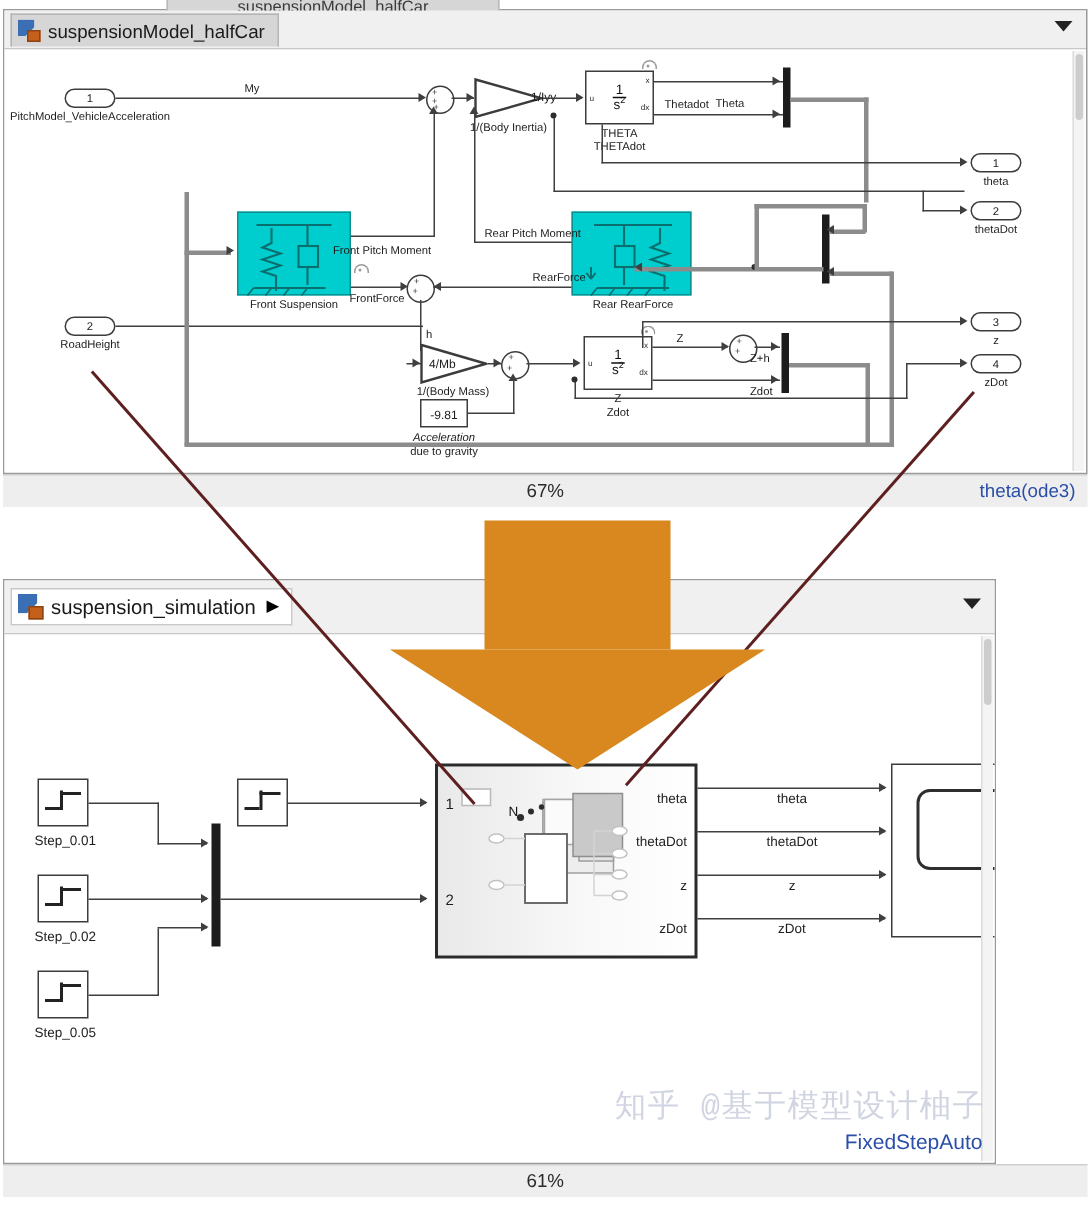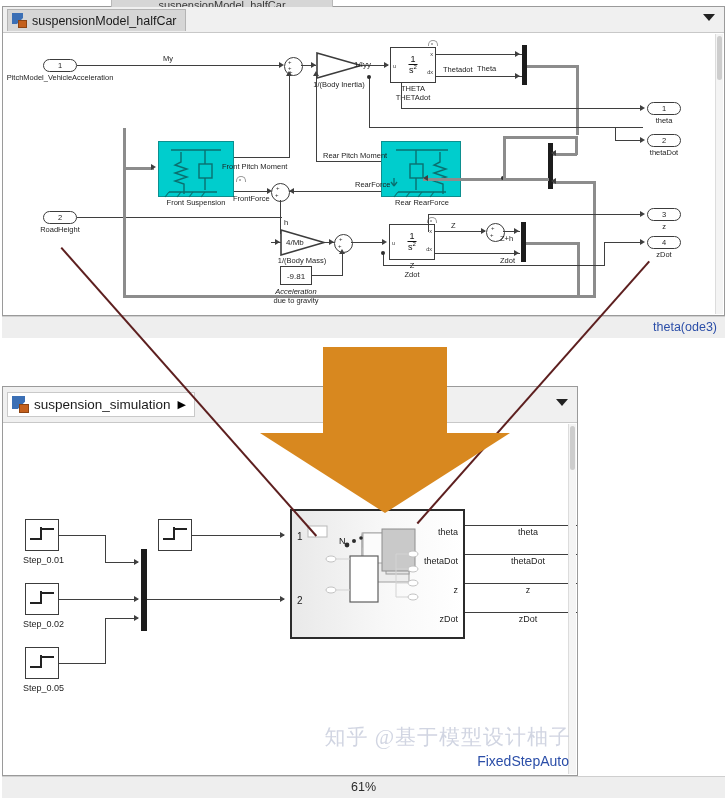--- a/index.html
+++ b/index.html
@@ -71,21 +71,21 @@
   .fmu .head{position:absolute;width:0;height:0;border-left:125px solid transparent;
              border-right:125px solid transparent;border-top:80px solid #d8881f;}
   .fmu .txt{position:absolute;width:100%;text-align:center;color:#fdf6ec;
             font-size:42px;font-weight:bold;letter-spacing:1px;
             font-family:"Liberation Sans",sans-serif;}
 
   .vline{position:absolute;height:2px;background:#5d1f1f;transform-origin:0 0;z-index:30;}
 
   
   .wm{position:absolute;right:6px;bottom:24px;font-size:21px;color:#c9cedd;
-      letter-spacing:1px;white-space:nowrap;font-family:Liberation Serif, serif;
+      letter-spacing:1px;white-space:nowrap;font-family:Liberation Mono, monospace;
       opacity:.85;}
   .wm-sub{position:absolute;right:8px;bottom:6px;font-size:14px;color:#2b4ea8;
           font-family:"Liberation Sans",sans-serif;}
 
   .integ{position:absolute;box-sizing:border-box;border:1.6px solid #3c3c3c;background:#fff;}
   .integ .ifrac{position:absolute;left:50%;top:50%;transform:translate(-50%,-50%);
                 font-size:9px;color:#111;text-align:center;line-height:1;}
   .integ .ifrac .num{border-bottom:1px solid #111;padding:0 2px;}
   .micro{position:absolute;font-size:5.5px;color:#333;}
   .antenna{position:absolute;width:8px;height:5px;
@@ -326,24 +326,25 @@
     <div class="lbl c" style="left:640px;top:218px;width:42px;">zDot</div>
 
   </div>
 
   <div class="vscroll">
       <i></i>
     </div>
 </div>
 
 <div class="statusbar" style="left:2px;top:316px;width:723px;">
+  <div class="zoompct">67%</div>
   <div class="solver">theta(ode3)</div>
 </div>
 
-<div class="win" style="left:2px;top:386px;width:576px;height:390px;">
+<div class="win" style="left:2px;top:386px;width:662px;height:390px;">
 
   <div class="tabstrip" style="height:36px;">
     <div class="modeltab plain" style="top:5px;height:25px;font-size:13.5px;">
       <span class="simicon" style="width:17px;height:17px;">
         <span class="sq" style="width:13px;height:13px;"></span>
         <span class="lk" style="width:10px;height:9px;"></span>
       </span>
       <span>suspension_simulation</span>
       <span class="tab-caret">▶</span>
     </div>

